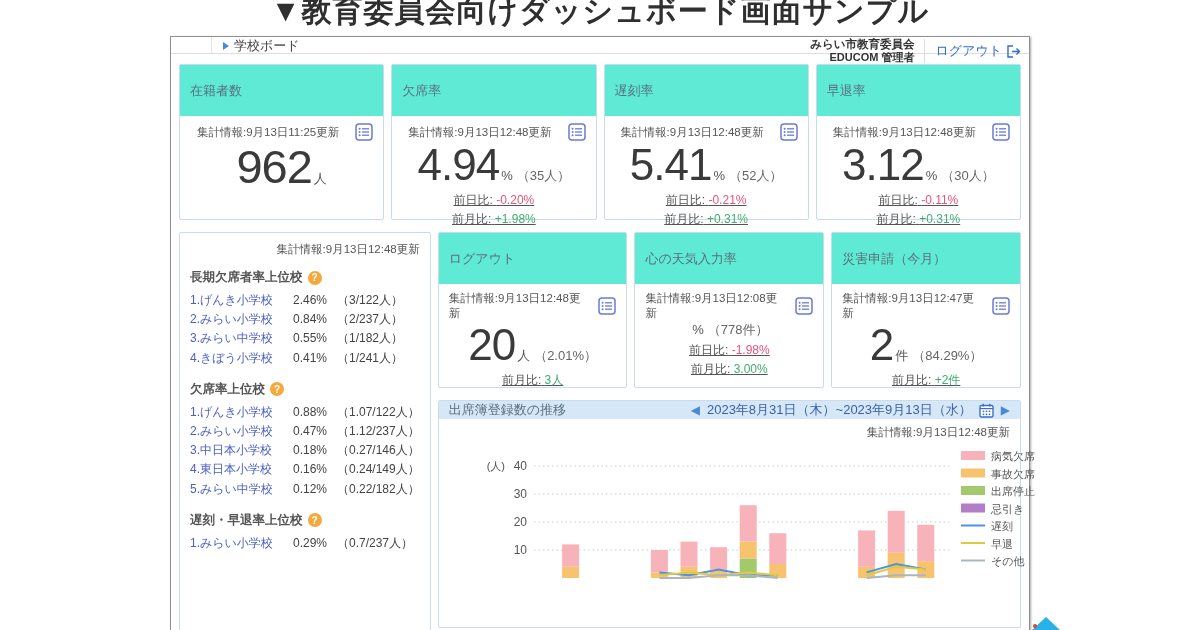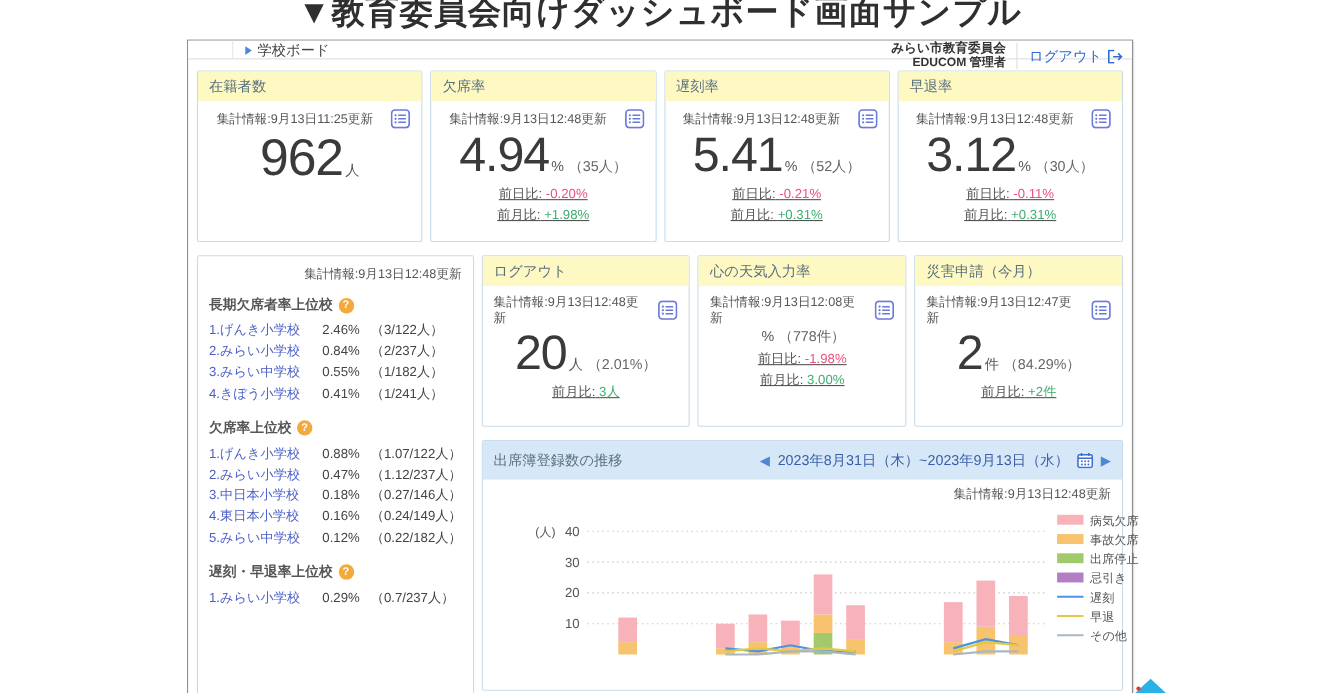--- a/index.html
+++ b/index.html
@@ -35,21 +35,21 @@
   .org-block{text-align:right;line-height:1.25;}
   .org-name{font-size:11.5px;font-weight:bold;color:#333;}
   .org-role{font-size:11px;font-weight:bold;color:#333;}
   .vsep{width:1px;height:24px;background:#dcdcdc;margin:0 10px;}
   .logout{display:flex;align-items:center;gap:4px;font-size:13px;color:#2f6bd0;cursor:pointer;}
   
   .content{padding:10px 8px 0;}
   .cards-row{display:flex;gap:7px;}
   .card{background:#fff;border:1px solid #c8dcec;border-radius:2px;box-sizing:border-box;display:flex;flex-direction:column;}
   .stat-card{flex:1;height:156px;}
-  .card-header{height:27px;line-height:27px;background:#fef9c3;color:#59707e;font-size:13px;padding:0 10px;flex:none;}
+  .card-header{height:27px;line-height:27px;background:#5eead4;color:#59707e;font-size:13px;padding:12px 10px;flex:none;}
   .card-body{flex:1;padding:4px 10px;position:relative;}
   .updated-row{display:flex;justify-content:flex-end;align-items:center;gap:16px;font-size:11.5px;color:#555;margin-top:3px;}
   .list-icon{cursor:pointer;flex:none;display:inline-flex;}
   .value-line{display:flex;justify-content:center;align-items:baseline;margin-top:0;}
   .big{font-size:44px;color:#3a3a3a;letter-spacing:-1px;line-height:1.1;}
   .unit{font-size:13px;color:#555;margin-left:2px;}
   .count{font-size:13px;color:#666;margin-left:4px;}
   .compare{text-align:center;font-size:12px;color:#555;line-height:1.55;margin-top:2px;text-decoration:underline;}
   .neg{color:#e8537a;}
   .pos{color:#3fae6e;}
@@ -62,21 +62,21 @@
   .pickup-section{margin-bottom:13px;}
   .pickup-heading{display:flex;align-items:center;gap:5px;font-size:12.5px;font-weight:bold;color:#555;margin-bottom:5px;}
   .badge-q{width:14px;height:14px;border-radius:50%;background:#f3a93c;color:#fff;font-size:10px;font-weight:bold;display:inline-flex;align-items:center;justify-content:center;cursor:pointer;flex:none;}
   .pickup-row{display:flex;font-size:12px;line-height:1.6;color:#444;white-space:nowrap;}
   .p-name{width:103px;flex:none;color:#4a5fc8;}
   .p-school{color:#4a5fc8;cursor:pointer;}
   .p-rate{width:44px;flex:none;color:#444;}
   .p-detail{color:#444;}
   
   .chart-card{margin-top:12px;height:228px;}
-  .chart-header{display:flex;align-items:center;height:35px;background:#d6e8f7;padding:0 10px;flex:none;}
+  .chart-header{display:flex;align-items:center;height:18px;background:#d6e8f7;padding:0 10px;flex:none;}
   .chart-title{font-size:13px;color:#59707e;}
   .chart-nav{margin-left:auto;display:flex;align-items:center;gap:7px;}
   .nav-arrow{font-size:12px;color:#4d87d8;cursor:pointer;line-height:1;}
   .date-range{font-size:13px;color:#3a5fa8;}
   .cal-icon{cursor:pointer;display:inline-flex;}
   .chart-body{position:relative;padding:0;}
   .chart-updated{text-align:right;font-size:11.5px;color:#555;padding:6px 10px 0;}
   #trend-svg{display:block;margin-top:8px;}
   
   .corner-pointer{position:absolute;left:1031px;top:617px;width:0;height:0;

